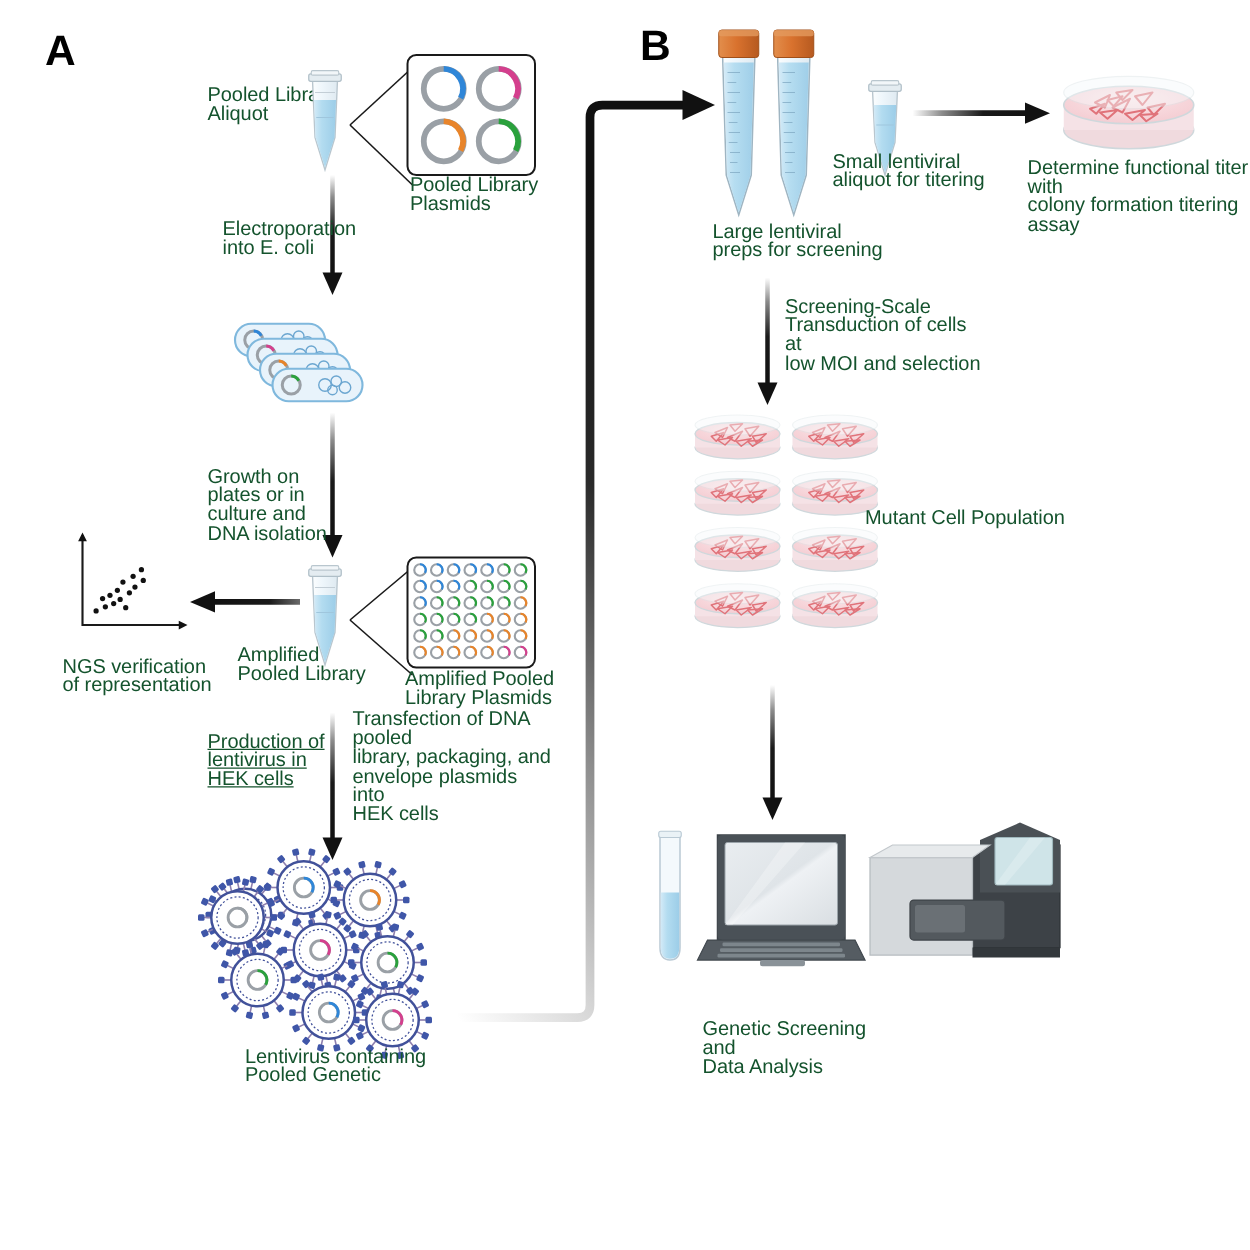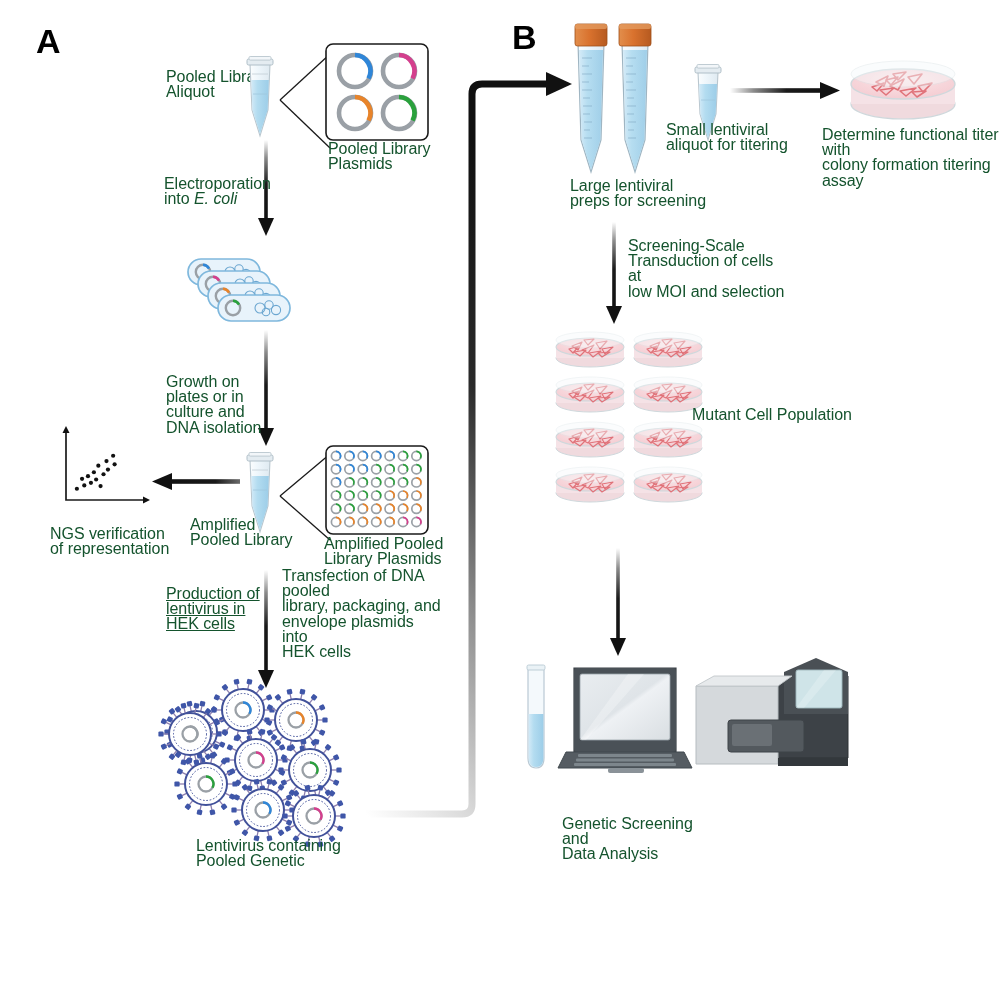--- a/index.html
+++ b/index.html
@@ -21,21 +21,21 @@
     white-space:pre-line;
     letter-spacing:-0.05px;
   }
   .panel-letter{
     position:absolute;
     font-size:34px;
     font-weight:bold;
     color:#000;
     font-family:"Liberation Sans", sans-serif;
   }
-  .ital{font-style:italic;}
+  .ital{}
   svg{display:block;overflow:visible;}
 </style>
 </head>
 <body>
 
 <div id="stage">
 
   <div class="panel-letter" style="left:36px;top:22px;">A</div>
   <div class="panel-letter" style="left:512px;top:18px;">B</div>
 
@@ -131,21 +131,21 @@
   </svg>
 
   <div class="lbl" style="left:328px;top:141px;width:140px;">Pooled Library
 Plasmids</div>
 
   <svg class="abs" style="left:256px;top:140px;" width="20" height="98" viewBox="0 0 20 98">
     <rect x="8.2" y="0" width="3.6" height="80" fill="url(#gradDown)"></rect>
     <path d="M2 78 L18 78 L10 96 Z" fill="#111111"></path>
   </svg>
 
-  <div class="lbl" style="left:164px;top:176px;width:140px;"><span>Electroporation
+  <div class="lbl" style="left:178px;top:176px;width:140px;"><span>Electroporation
 into </span><span class="ital">E. coli</span></div>
 
   <svg class="abs" style="left:186px;top:255px;" width="116" height="76" viewBox="0 0 116 76">
     <g>
       <rect x="2" y="4" width="72" height="26" rx="13" fill="#e8f3fb" stroke="#7fb8dd" stroke-width="1.7"></rect>
       <circle cx="17" cy="17" r="7.2" fill="none" stroke="#9aa0a6" stroke-width="2.4"></circle>
       <path d="M17 9.8 A7.2 7.2 0 0 1 23 13.6" fill="none" stroke="#2f86d8" stroke-width="2.4"></path>
       <g fill="none" stroke="#6ba6d0" stroke-width="1.1">
         <circle cx="44" cy="17" r="5"></circle>
           <circle cx="53" cy="14" r="4.2"></circle>

